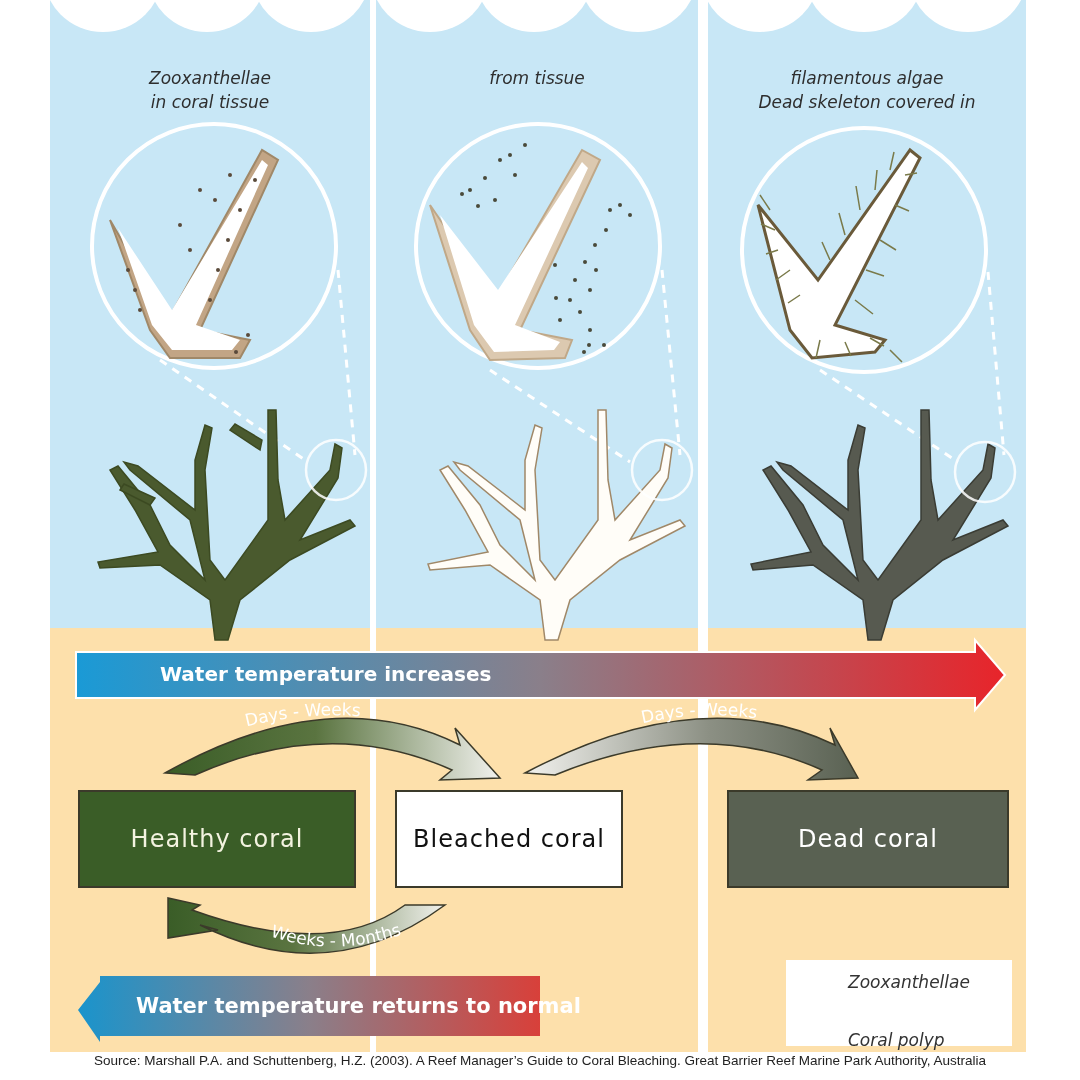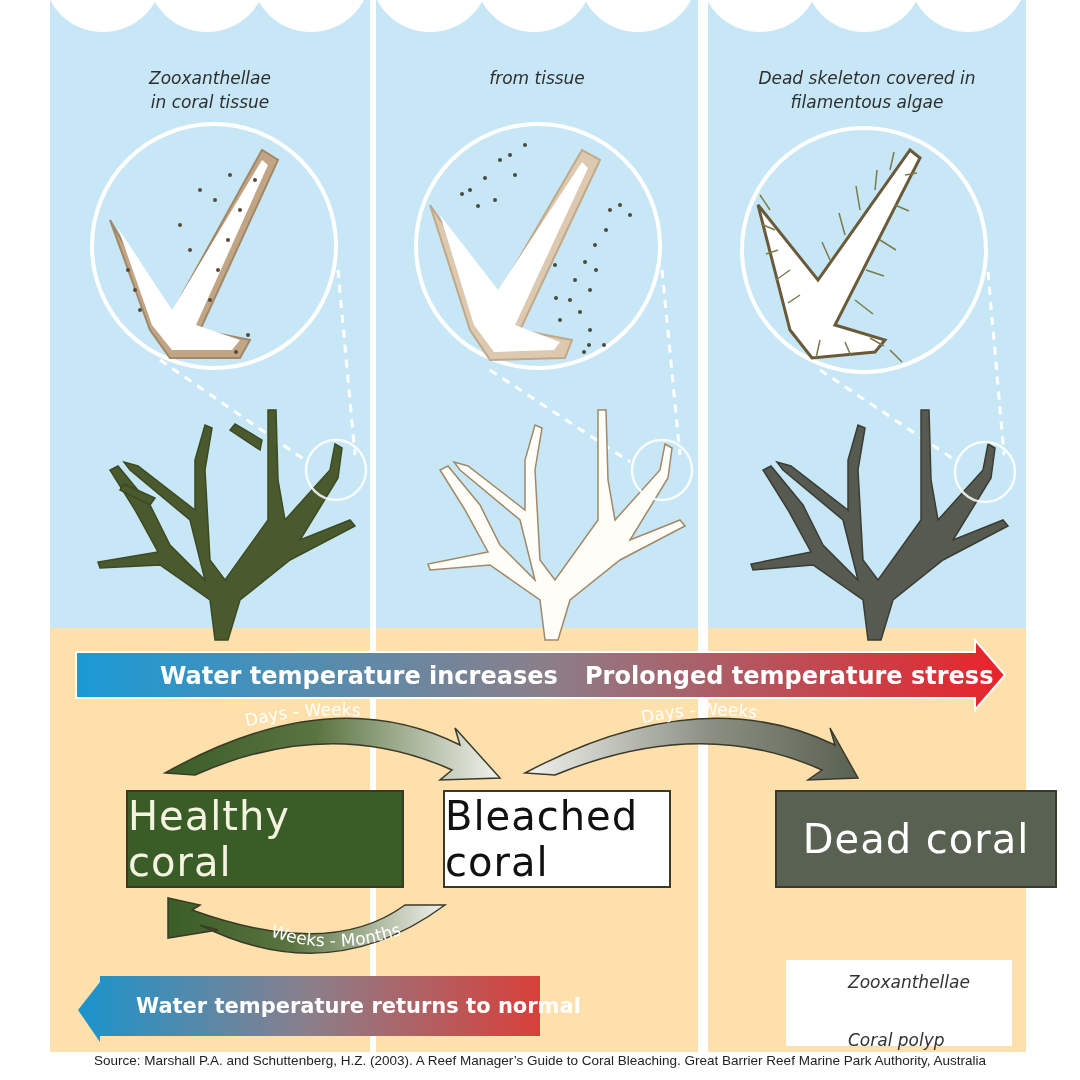--- a/index.html
+++ b/index.html
@@ -2,25 +2,25 @@
 <html><head>
 <meta charset="utf-8">
 <style>
   html,body{margin:0;padding:0;background:#fff;}
   body{width:1080px;height:1080px;position:relative;overflow:hidden;font-family:"DejaVu Sans",sans-serif;}
   .stage{position:absolute;left:0;top:0;width:1080px;height:1080px;}
   .panel{position:absolute;top:0;height:1052px;background:#fde0ab;overflow:hidden;}
   .panel .sky{position:absolute;left:0;top:0;right:0;height:628px;background:#c8e7f6;}
   .caption{position:absolute;top:66px;left:0;right:0;text-align:center;font-family:"DejaVu Sans",sans-serif;font-size:17px;line-height:24px;color:#2e2e2e;font-style:italic;}
   svg.full{position:absolute;left:0;top:0;}
-  .box{position:absolute;top:790px;height:98px;display:flex;align-items:center;justify-content:center;font-family:"DejaVu Sans",sans-serif;font-size:40px;letter-spacing:1px;box-sizing:border-box;border:2px solid #3b3a2a;margin-left:48px;}
+  .box{position:absolute;top:790px;height:98px;display:flex;align-items:center;justify-content:center;font-family:"DejaVu Sans",sans-serif;font-size:24px;letter-spacing:1px;box-sizing:border-box;border:2px solid #3b3a2a;}
   .box.healthy{left:78px;width:278px;background:#3a5d27;color:#f3f3e0;}
   .box.bleached{left:395px;width:228px;background:#fff;color:#111;}
   .box.dead{left:727px;width:282px;background:#596152;color:#ffffff;}
-  .arrowlabel{position:absolute;font-family:"DejaVu Sans",sans-serif;font-weight:bold;color:#fff;font-size:24px;white-space:nowrap;}
+  .arrowlabel{position:absolute;font-family:"DejaVu Sans",sans-serif;font-weight:bold;color:#fff;font-size:20px;white-space:nowrap;}
   .legend{position:absolute;left:786px;top:960px;width:226px;height:86px;background:#fff;}
   .legend .row{position:absolute;left:62px;font-family:"DejaVu Sans",sans-serif;font-style:italic;font-size:17px;color:#333;}
   .source{position:absolute;left:0;right:0;top:1053px;text-align:center;font-family:"Liberation Sans",sans-serif;font-size:13.5px;color:#222;}
   .curvetext{font-family:"DejaVu Sans",sans-serif;font-size:17px;fill:#fff;}
 </style>
 </head>
 <body>
 
 <div class="stage">
 
@@ -35,22 +35,22 @@
   <div class="panel" style="left:376px;width:322px;">
     <div class="sky"></div>
     <div class="caption">
       <div>from tissue</div>
     </div>
   </div>
 
   <div class="panel" style="left:708px;width:318px;">
     <div class="sky"></div>
     <div class="caption">
+      <div>filamentous algae</div>
       <div>Dead skeleton covered in</div>
-      <div>filamentous algae</div>
     </div>
   </div>
 
   <svg class="full" width="1080" height="1080" viewBox="0 0 1080 1080">
     <defs>
       <linearGradient id="tempGrad" x1="0" x2="1" y1="0" y2="0">
         <stop offset="0" stop-color="#1a9ad6"></stop>
         <stop offset="0.5" stop-color="#8a7f8a"></stop>
         <stop offset="1" stop-color="#e8242a"></stop>
       </linearGradient>
@@ -217,21 +217,20 @@
       </g>
       <path d="M810,1000 Q818,996 826,1000 L829,1006 Q826,1025 822,1034 L814,1034 Q810,1025 807,1006 Z" fill="#d9b894" stroke="#a98a6a" stroke-width="1"></path>
     </g>
   </svg>
 
   <div class="box healthy">Healthy coral</div>
   <div class="box bleached">Bleached coral</div>
   <div class="box dead">Dead coral</div>
 
   <div class="arrowlabel" style="left:160px;top:662px;">Water temperature increases</div>
-  <div class="arrowlabel" style="left:585px;top:662px;">Prolonged temperature stress</div>
   <div class="arrowlabel" style="left:108px;top:994px;font-size:21px;margin-left:28px;">Water temperature returns to normal</div>
 
   <div class="legend">
     <div class="row" style="top:12px;">Zooxanthellae</div>
     <div class="row" style="top:70px;">Coral polyp</div>
   </div>
 
   <div class="source">Source: Marshall P.A. and Schuttenberg, H.Z. (2003). A Reef Manager’s Guide to Coral Bleaching. Great Barrier Reef Marine Park Authority, Australia</div>
 </div>
 

